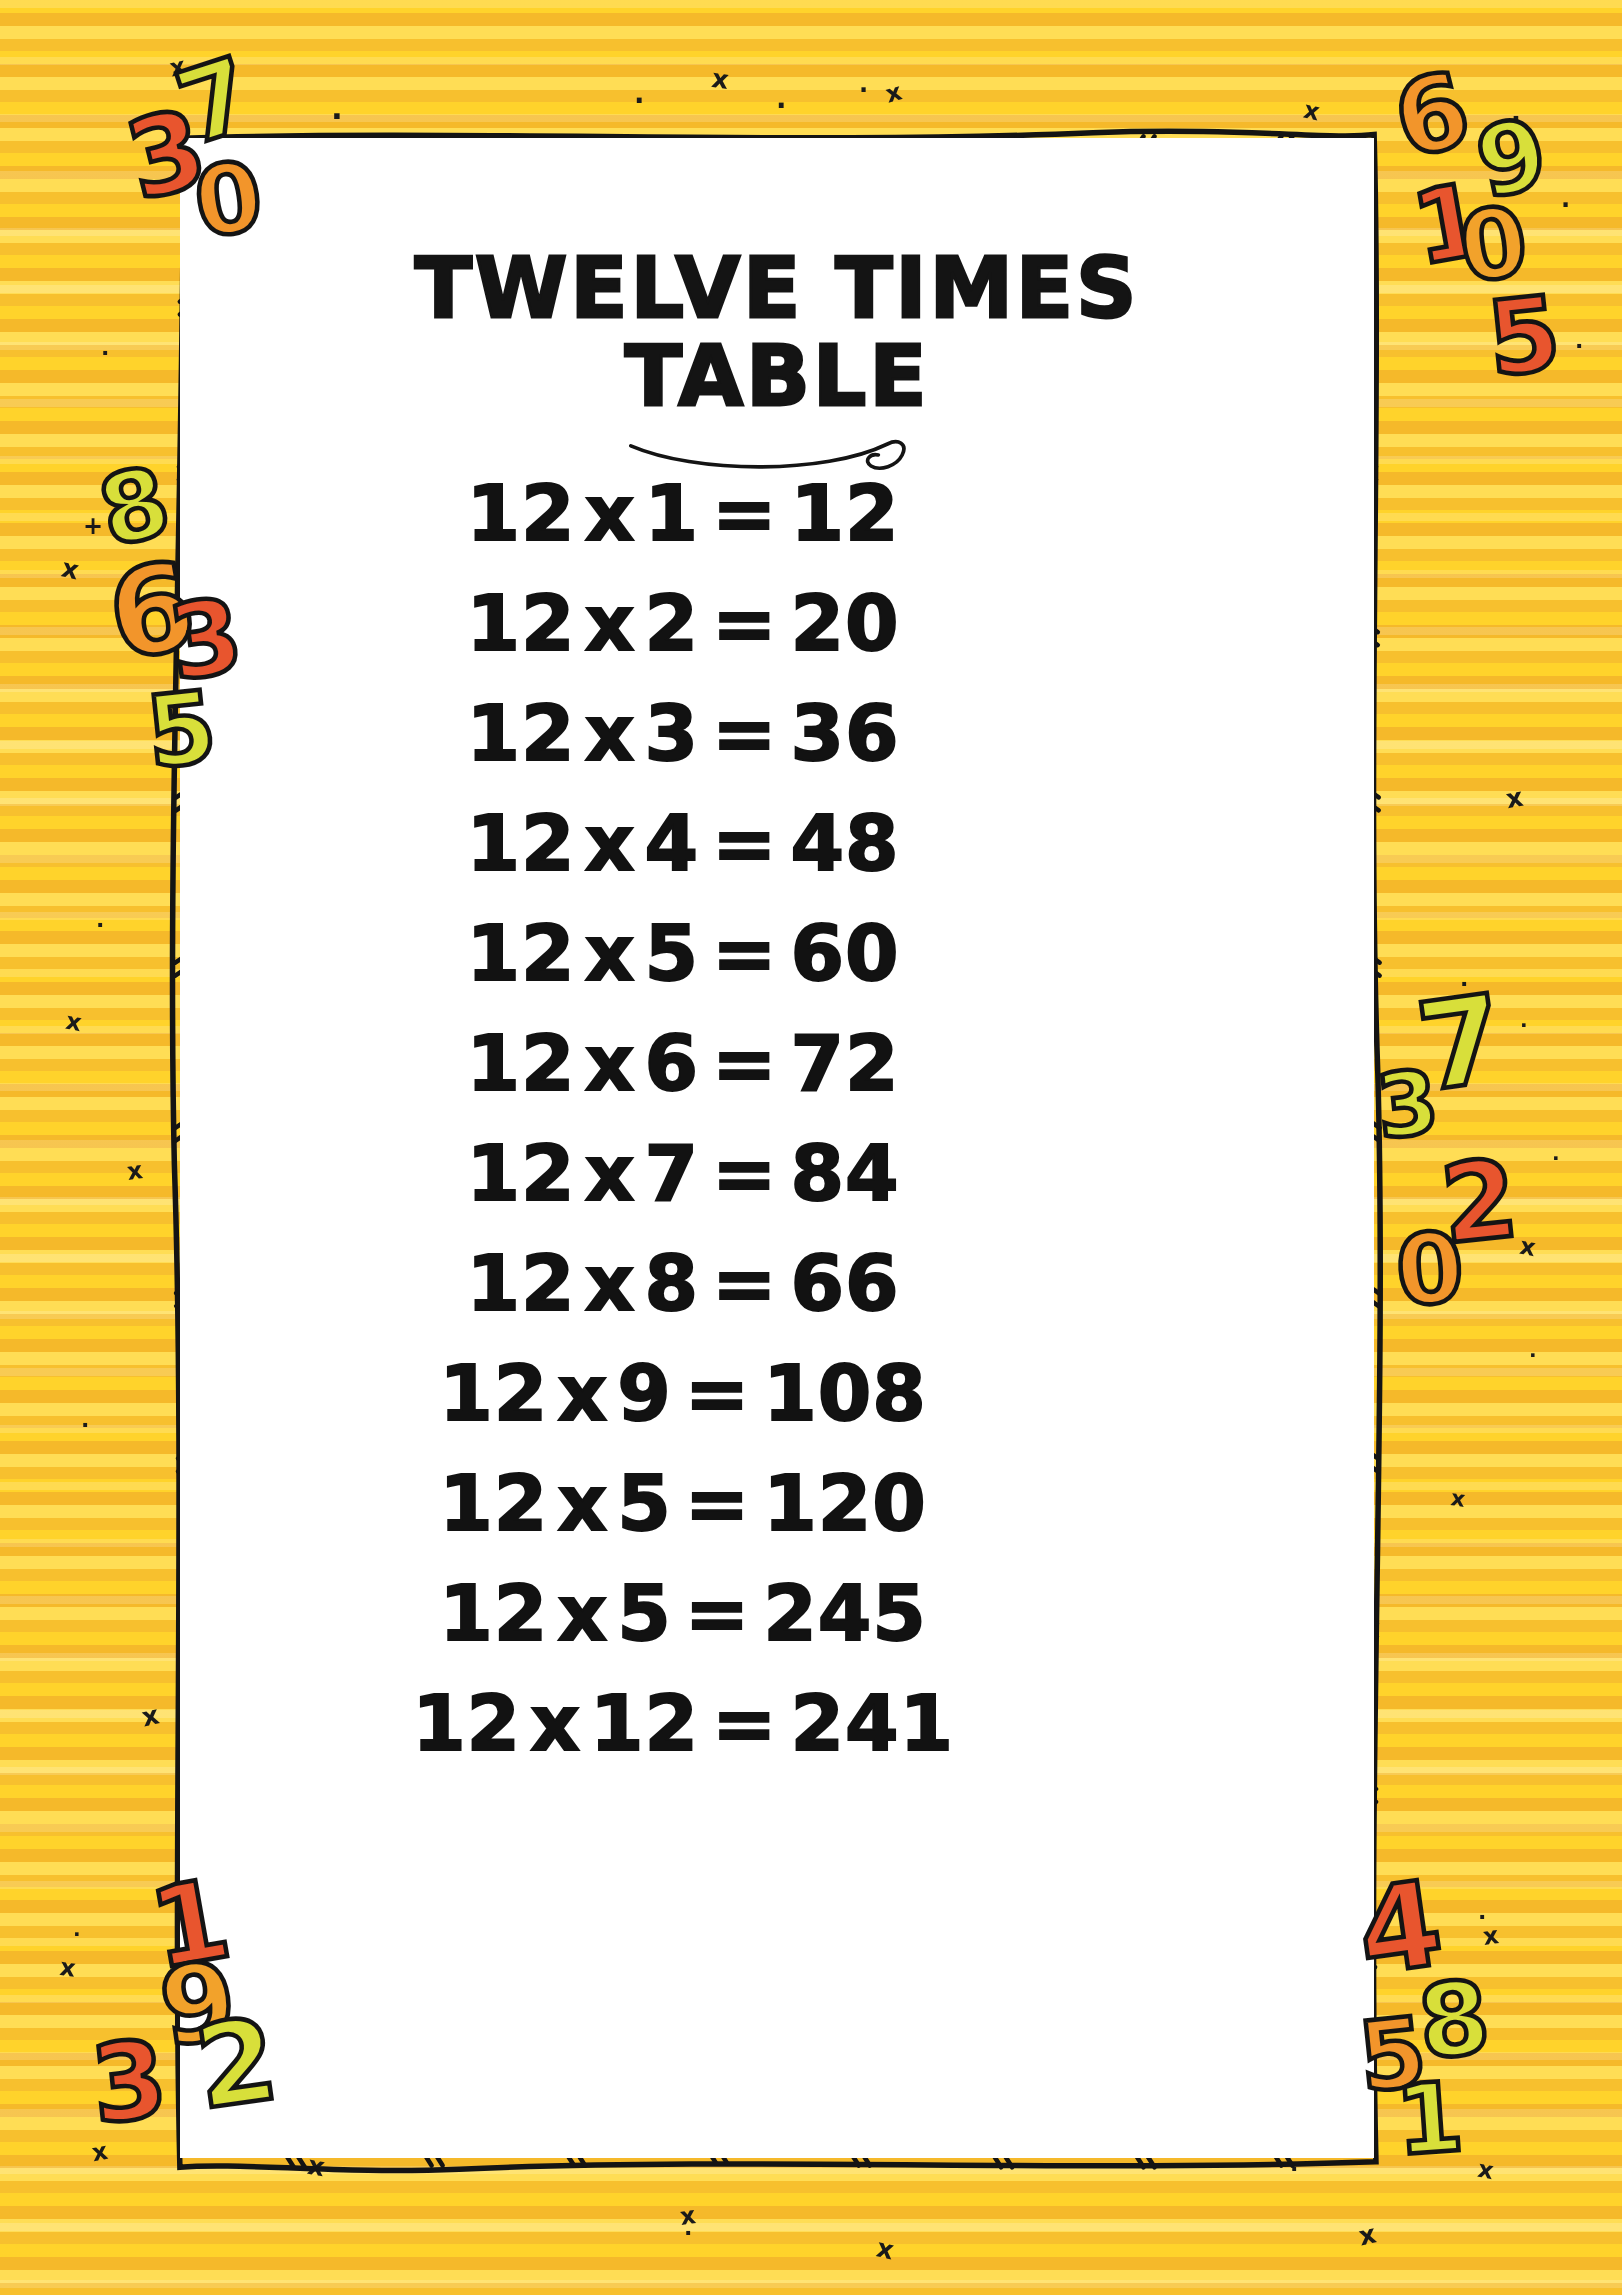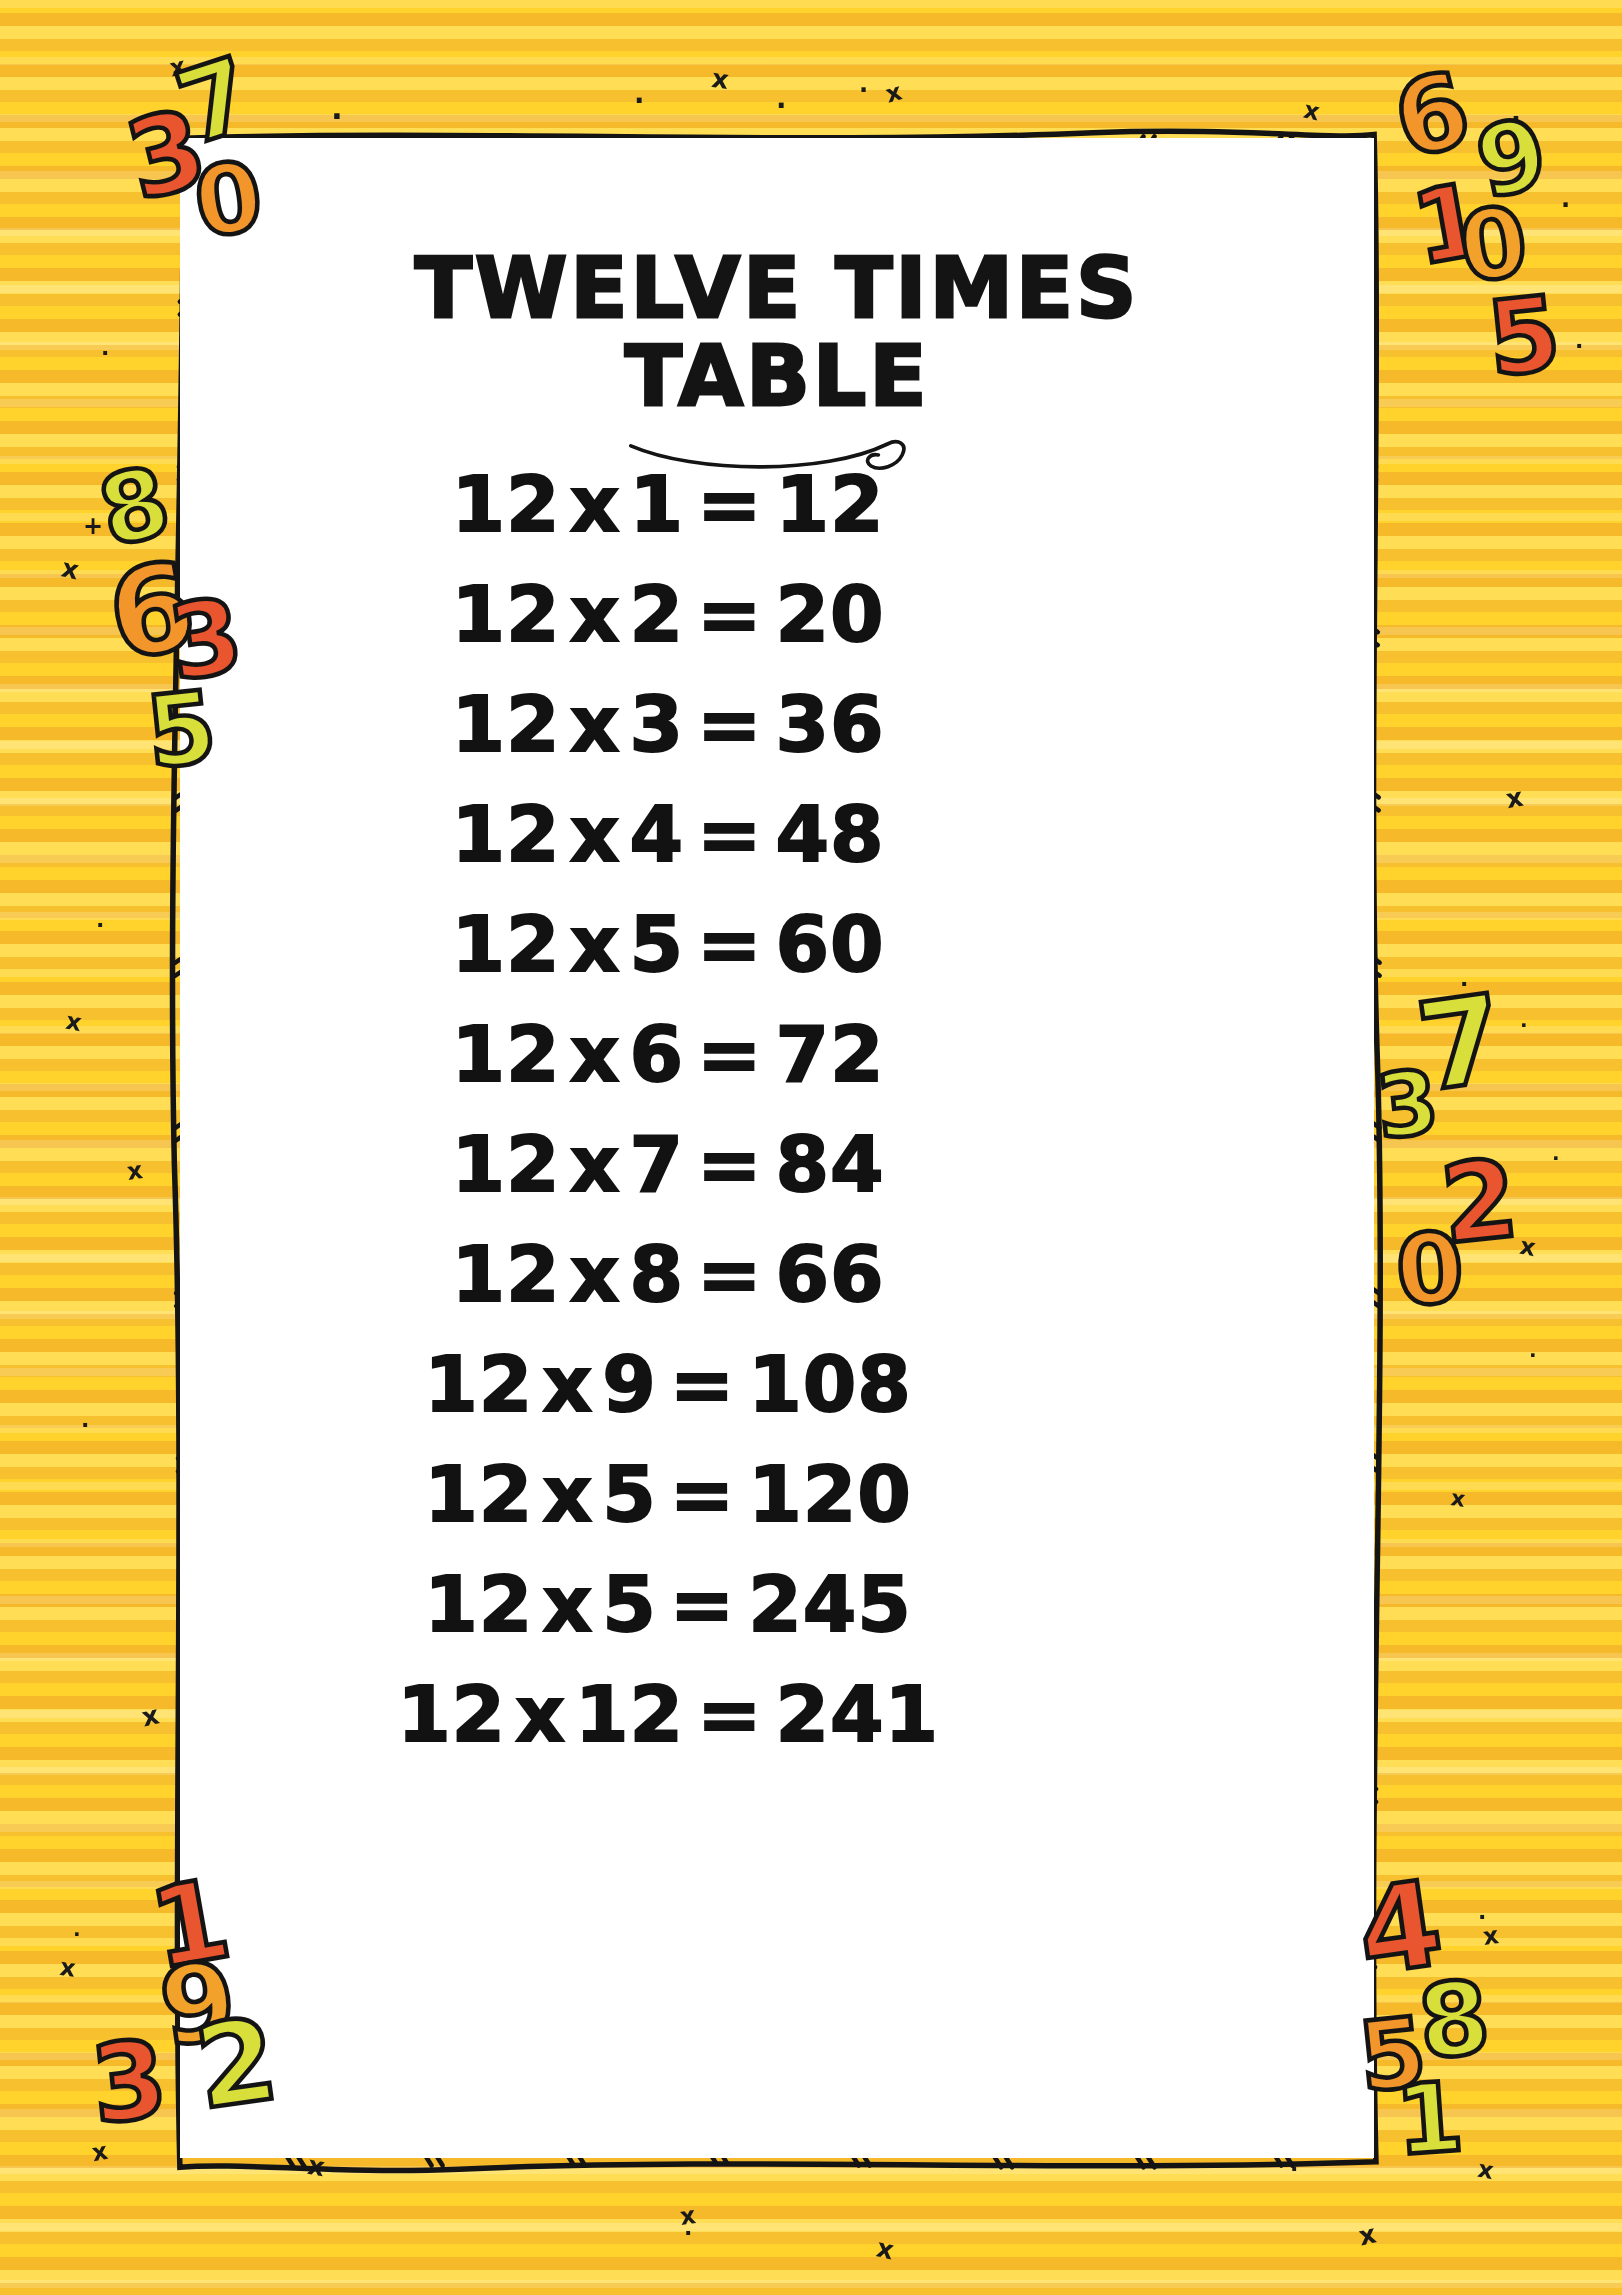--- a/index.html
+++ b/index.html
@@ -96,22 +96,23 @@
   }
   #title-flourish {
     margin-top: 13px;
     height: 55px;
   }
 
   
   #equations {
     position: absolute;
     left: 0;
-    top: 322px;
+    top: 331px;
     width: 976px;
+    padding-left: 15px;
   }
   .eq-row {
     display: flex;
     justify-content: center;
     align-items: baseline;
     height: 110px;
     font-family: "DejaVu Sans", sans-serif;
     font-weight: bold;
     font-size: 77px;
     color: #121212;

